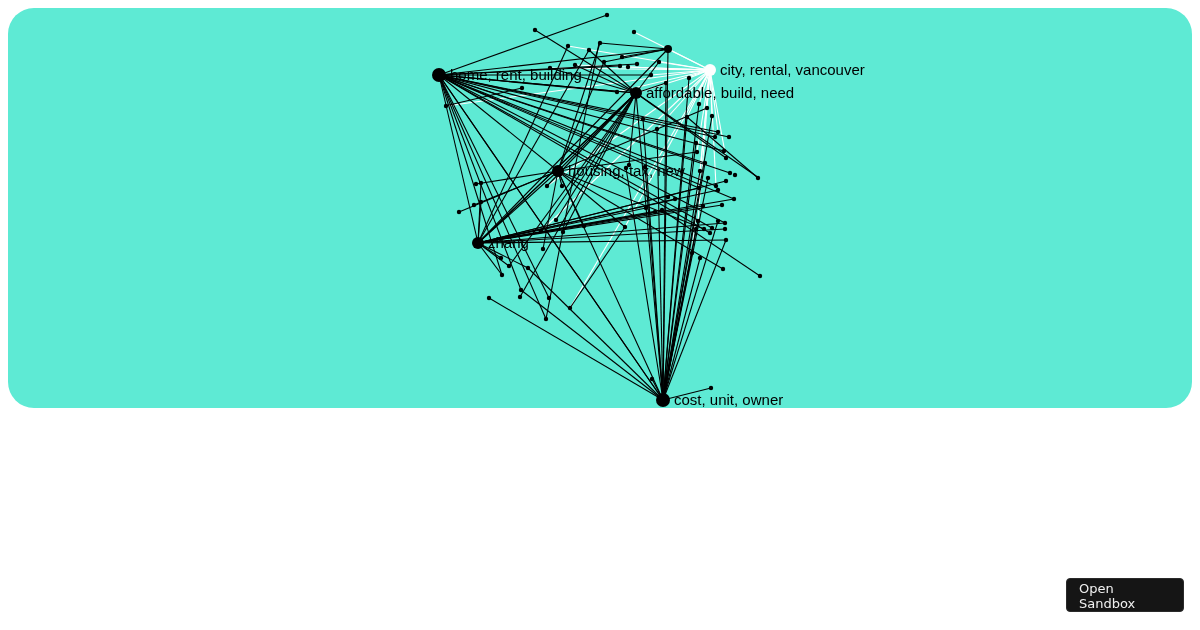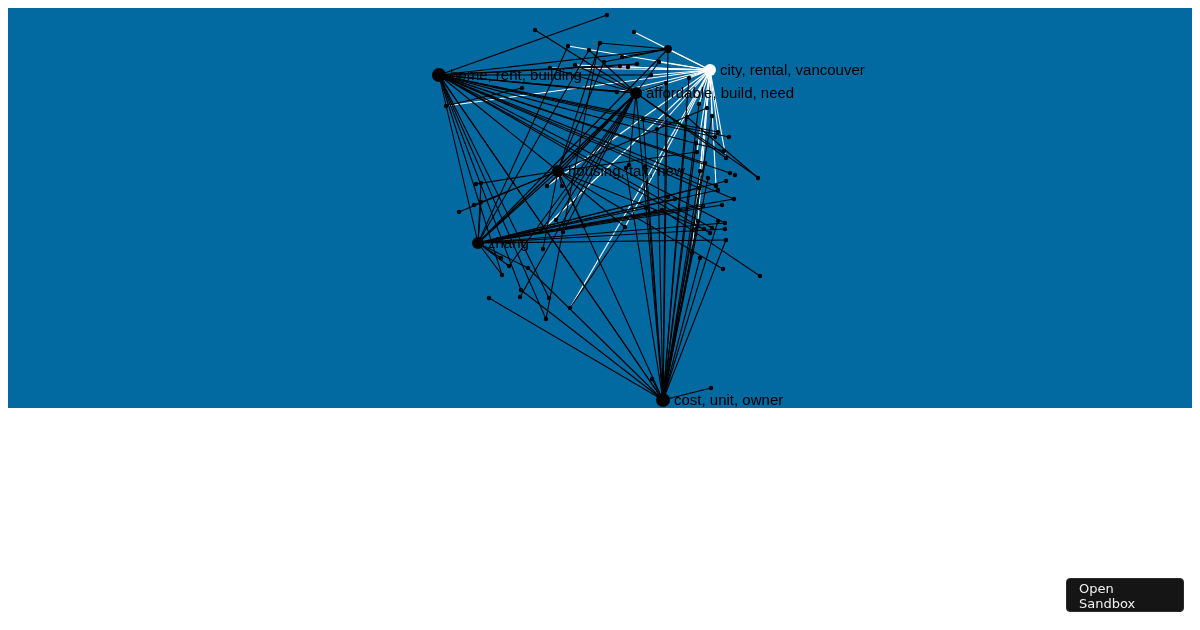--- a/index.html
+++ b/index.html
@@ -12,21 +12,21 @@
     position: absolute; left: 1066px; top: 578px; width: 118px; height: 34px;
     background: #151515; border: 1px solid #2a2a2a; border-radius: 4px; box-sizing: border-box;
     color: #f0f0f0; font-family: "DejaVu Sans", sans-serif; font-size: 13px; line-height: 15px;
     padding: 2px 0 0 12px; cursor: pointer; text-align: left;
   }
   #sandbox-btn span { display: block; width: 70px; }
 </style>
 </head>
 <body>
 
-<div id="canvas" style="background: #0369a1;">
+<div id="canvas" style="background: #5eead4; border-radius: 26px;">
   <svg id="graph" width="1184" height="400" viewBox="8 8 1184 400" xmlns="http://www.w3.org/2000/svg">
     <g id="edges-white">
         <line x1="710" y1="70" x2="634" y2="32" stroke="#ffffff" stroke-width="1.1"></line>
         <line x1="710" y1="70" x2="668" y2="49" stroke="#ffffff" stroke-width="1.1"></line>
         <line x1="710" y1="70" x2="568" y2="46" stroke="#ffffff" stroke-width="1.1"></line>
         <line x1="710" y1="70" x2="550" y2="68" stroke="#ffffff" stroke-width="1.1"></line>
         <line x1="710" y1="70" x2="575" y2="65" stroke="#ffffff" stroke-width="1.1"></line>
         <line x1="710" y1="70" x2="628" y2="67" stroke="#ffffff" stroke-width="1.1"></line>
         <line x1="710" y1="70" x2="651" y2="75" stroke="#ffffff" stroke-width="1.1"></line>
         <line x1="710" y1="70" x2="659" y2="62" stroke="#ffffff" stroke-width="1.1"></line>

